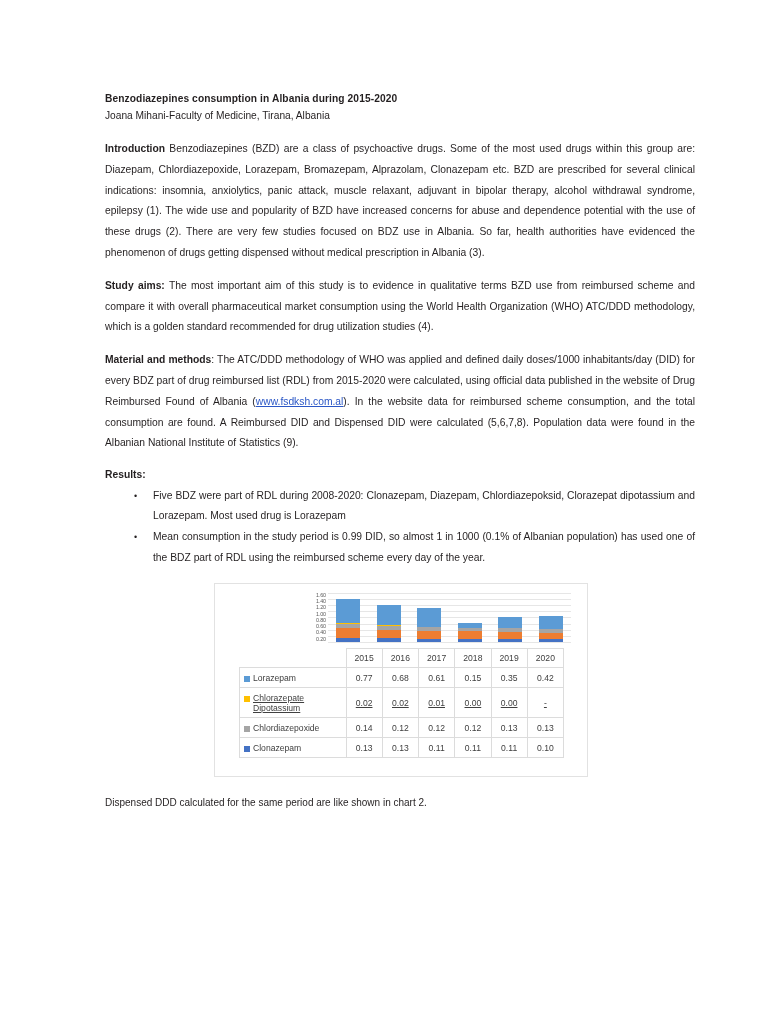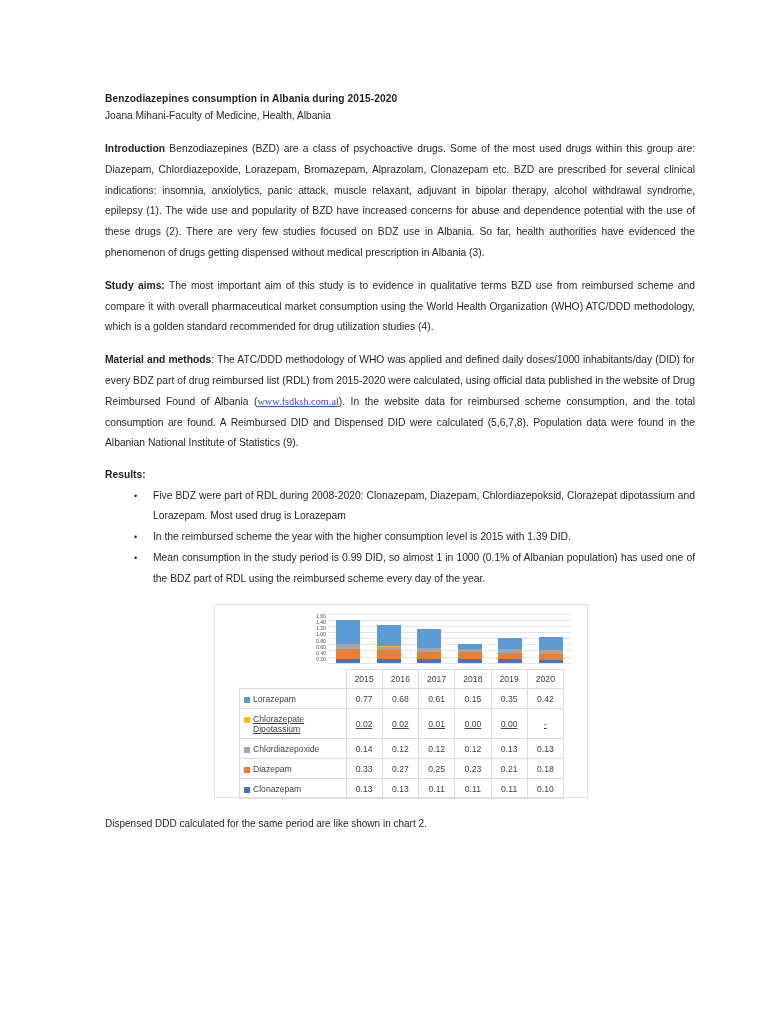--- a/index.html
+++ b/index.html
@@ -45,21 +45,20 @@
   .para {
     font-size: 10.3px;
     line-height: 2.02;
     text-align: justify;
     margin: 0 0 12px 0;
   }
   .para b { font-weight: bold; }
   .link {
     color: #2a56c6;
     text-decoration: underline;
-    font-family: Liberation Serif, serif;
   }
   .results-label {
     font-size: 10.3px;
     font-weight: bold;
     line-height: 1.7;
     margin: 0 0 2px 0;
   }
 
   
   ul.bullets {
@@ -205,33 +204,32 @@
     margin: 8px 0 0 0;
   }
 </style>
 </head>
 <body>
 
 <div class="page">
   <div class="content">
 
     <div class="doc-title">Benzodiazepines consumption in Albania during 2015-2020</div>
-    <div class="doc-author">Joana Mihani-Faculty of Medicine, Health, Albania</div>
+    <div class="doc-author">Joana Mihani-Faculty of Medicine, Tirana, Albania</div>
 
     <p class="para"><b>Introduction</b><span> Benzodiazepines (BZD) are a class of psychoactive drugs. Some of the most used drugs within this group are: Diazepam, Chlordiazepoxide, Lorazepam, Bromazepam, Alprazolam, Clonazepam etc. BZD are prescribed for several clinical indications: insomnia, anxiolytics, panic attack, muscle relaxant, adjuvant in bipolar therapy, alcohol withdrawal syndrome, epilepsy (1). The wide use and popularity of BZD have increased concerns for abuse and dependence potential with the use of these drugs (2). There are very few studies focused on BDZ use in Albania. So far, health authorities have evidenced the phenomenon of drugs getting dispensed without medical prescription in Albania (3).</span></p>
 
     <p class="para"><b>Study aims:</b><span> The most important aim of this study is to evidence in qualitative terms BZD use from reimbursed scheme and compare it with overall pharmaceutical market consumption using the World Health Organization (WHO) ATC/DDD methodology, which is a golden standard recommended for drug utilization studies (4).</span></p>
 
     <p class="para"><b>Material and methods</b><span>: The ATC/DDD methodology of WHO was applied and defined daily doses/1000 inhabitants/day (DID) for every BDZ part of drug reimbursed list (RDL) from 2015-2020 were calculated, using official data published in the website of Drug Reimbursed Found of Albania (</span><a class="link" href="#">www.fsdksh.com.al</a><span>). In the website data for reimbursed scheme consumption, and the total consumption are found. A Reimbursed DID and Dispensed DID were calculated (5,6,7,8). Population data were found in the Albanian National Institute of Statistics (9).</span></p>
 
     <div class="results-label">Results:</div>
 
     <ul class="bullets">
       <li>Five BDZ were part of RDL during 2008-2020: Clonazepam, Diazepam, Chlordiazepoksid, Clorazepat dipotassium and Lorazepam. Most used drug is Lorazepam</li>
-      <li>In the reimbursed scheme the year with the higher consumption level is 2015 with 1.39 DID.</li>
       <li>Mean consumption in the study period is 0.99 DID, so almost 1 in 1000 (0.1% of Albanian population) has used one of the BDZ part of RDL using the reimbursed scheme every day of the year.</li>
     </ul>
 
     <div class="chart-wrap">
 
       <div class="y-axis">
           <div class="ytick" style="top: 0px;">1.60</div>
           <div class="ytick" style="top: 6.25px;">1.40</div>
           <div class="ytick" style="top: 12.5px;">1.20</div>
           <div class="ytick" style="top: 18.75px;">1.00</div>
@@ -342,29 +340,20 @@
             <tr>
               <td class="legend-cell"><span class="swatch" style="background: rgb(165, 165, 165);"></span><span>Chlordiazepoxide</span></td>
               <td>0.14</td>
               <td>0.12</td>
               <td>0.12</td>
               <td>0.12</td>
               <td>0.13</td>
               <td>0.13</td>
             </tr>
             <tr>
-              <td class="legend-cell"><span class="swatch" style="background: rgb(237, 125, 49);"></span><span>Diazepam</span></td>
-              <td>0.33</td>
-              <td>0.27</td>
-              <td>0.25</td>
-              <td>0.23</td>
-              <td>0.21</td>
-              <td>0.18</td>
-            </tr>
-            <tr>
               <td class="legend-cell"><span class="swatch" style="background: rgb(68, 114, 196);"></span><span>Clonazepam</span></td>
               <td>0.13</td>
               <td>0.13</td>
               <td>0.11</td>
               <td>0.11</td>
               <td>0.11</td>
               <td>0.10</td>
             </tr>
           </tbody>
       </table>

